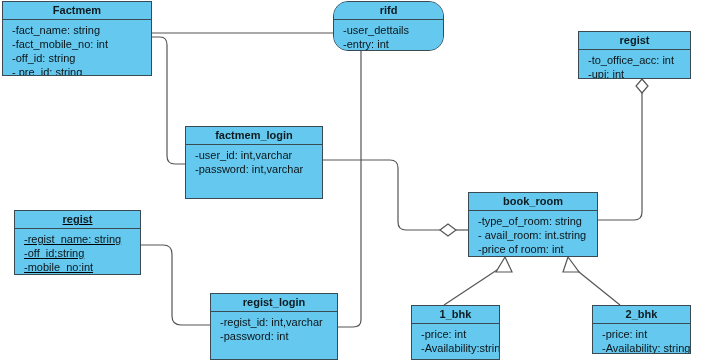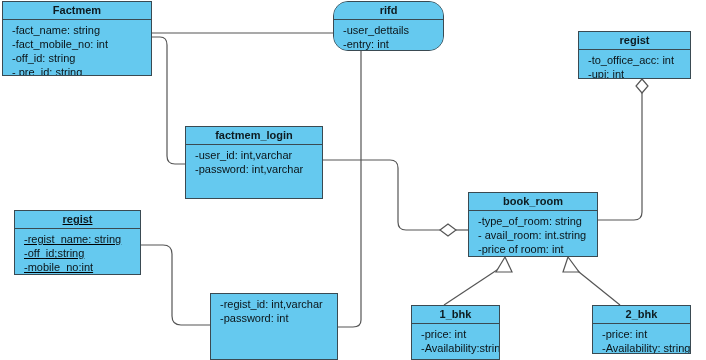--- a/index.html
+++ b/index.html
@@ -126,20 +126,21 @@
   <div class="uml-class" style="left:14px; top:210px; width:127px; height:65px;text-decoration:underline;">
     <div class="uml-header">regist</div>
     <div class="uml-attrs">
       <div class="uml-attr">-regist_name: string</div>
       <div class="uml-attr">-off_id;string</div>
       <div class="uml-attr">-mobile_no:int</div>
     </div>
   </div>
 
   <div class="uml-class" style="left:210px; top:293px; width:128px; height:67px;">
+    <div class="uml-header">regist_login</div>
     <div class="uml-attrs">
       <div class="uml-attr">-regist_id: int,varchar</div>
       <div class="uml-attr">-password: int</div>
     </div>
   </div>
 
   <div class="uml-class" style="left:411px; top:305px; width:89px; height:55px;">
     <div class="uml-header">1_bhk</div>
     <div class="uml-attrs">
       <div class="uml-attr">-price: int</div>

